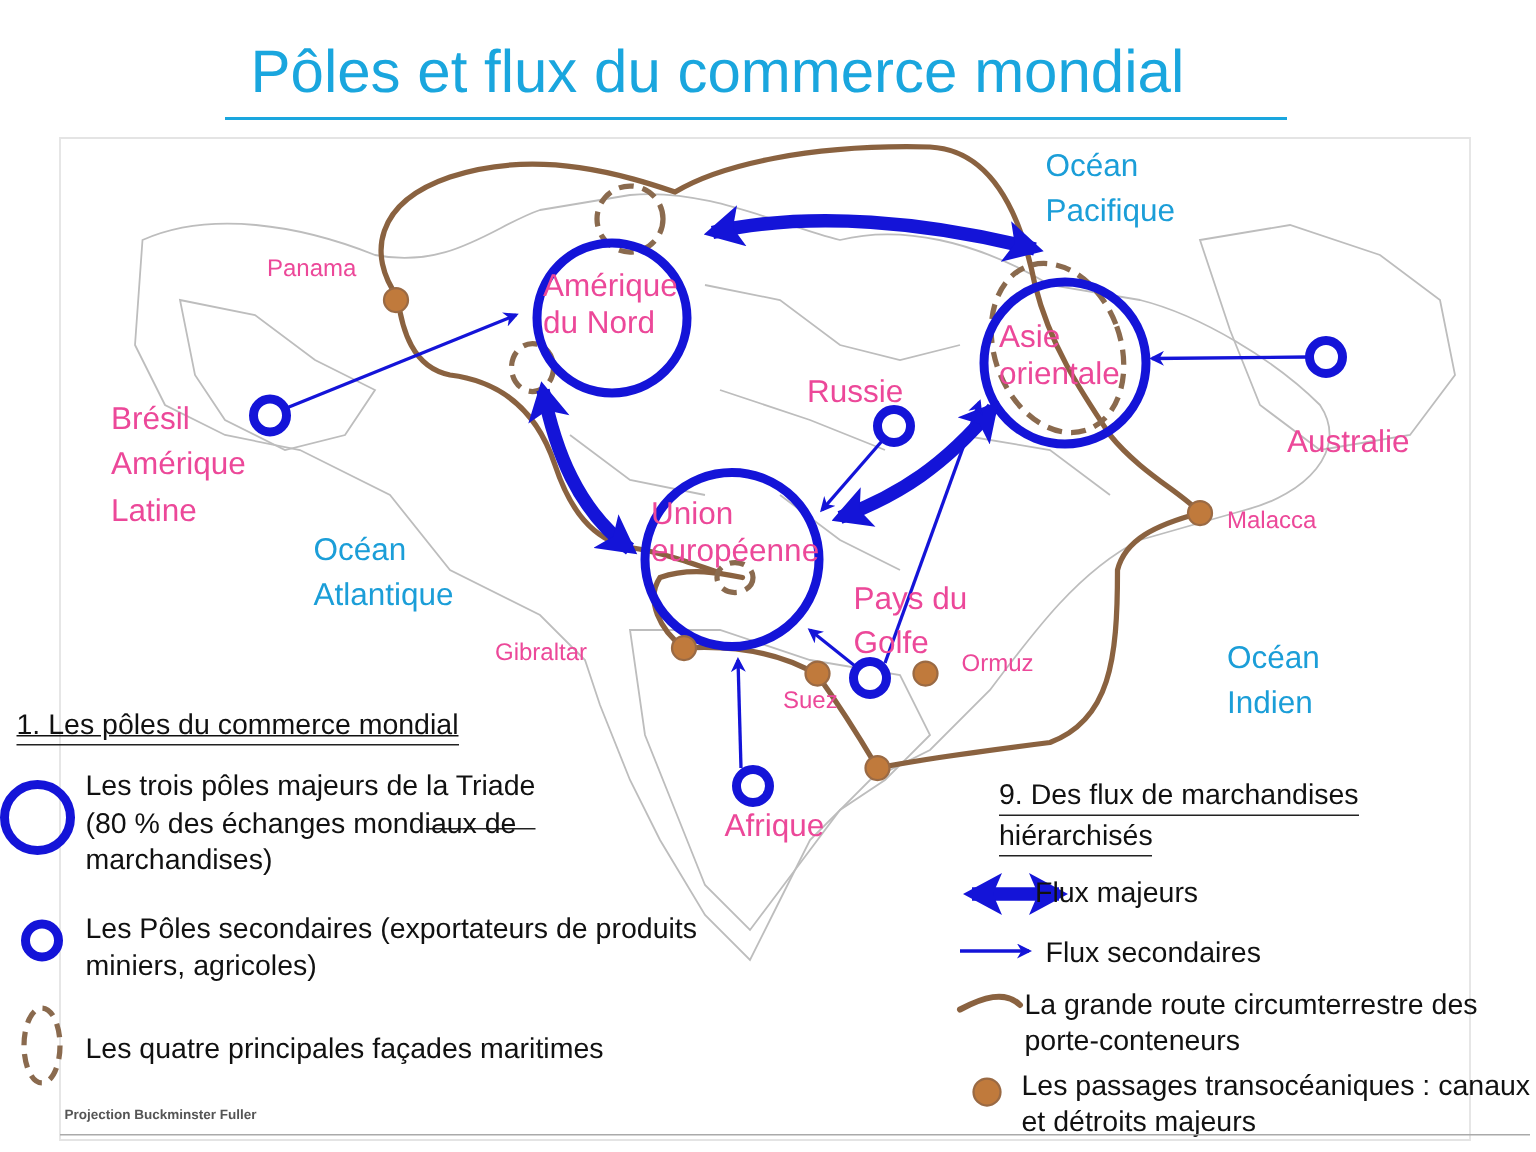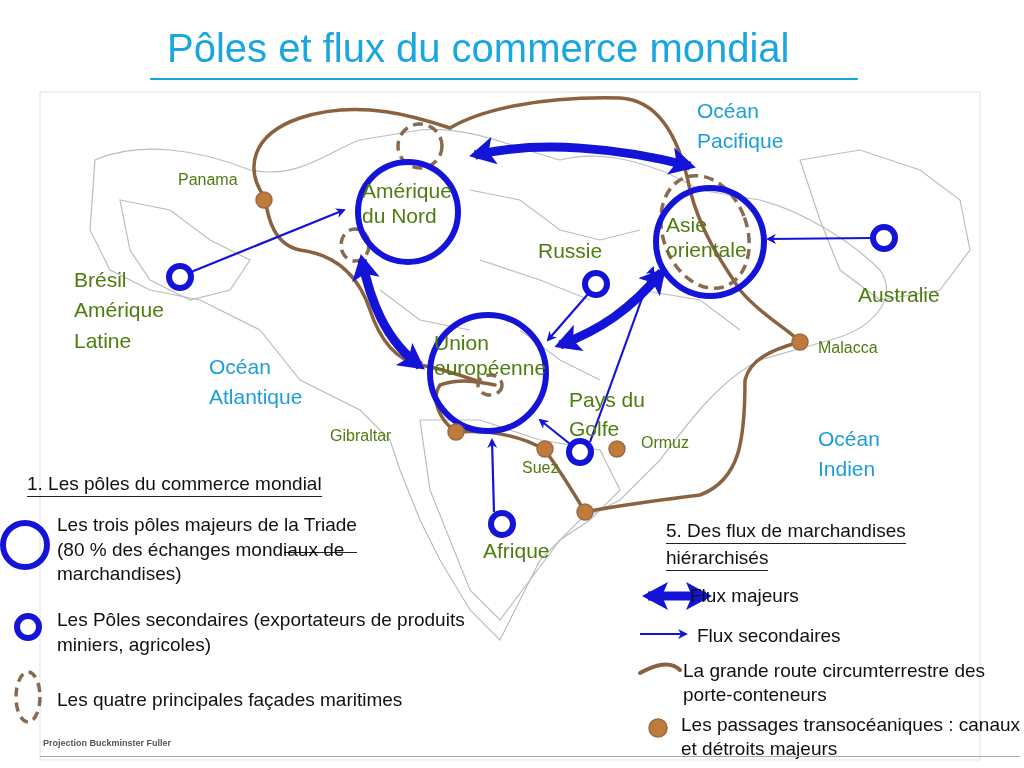--- a/index.html
+++ b/index.html
@@ -1,20 +1,20 @@
 <!DOCTYPE html>
 <html><head>
 <meta charset="utf-8">
 <style>
   html, body { margin:0; padding:0; background:#ffffff; }
   body { width:1024px; height:768px; position:relative; overflow:hidden; font-family:"Liberation Sans", sans-serif; }
   .title { position:absolute; left:167px; top:26px; font-size:40px; color:#1aa6de; letter-spacing:0px; white-space:nowrap; }
   .title-rule { position:absolute; left:150px; top:78px; width:708px; height:2px; background:#1aa6de; }
   svg.map { position:absolute; left:0; top:0; }
-  .lbl { position:absolute; color:#4d7c0f; white-space:nowrap; line-height:1.2; }
+  .lbl { position:absolute; color:#ec4899; white-space:nowrap; line-height:1.2; }
   .lbl.big { font-size:21px; }
   .lbl.small { font-size:16px; }
   .ocean { position:absolute; color:#1b9ed8; font-size:21px; line-height:1.45; white-space:nowrap; }
   .leg-title { position:absolute; font-size:19px; color:#111; white-space:nowrap; border-bottom:1.5px solid #222; padding-bottom:1px; }
   .leg-text { position:absolute; font-size:19px; color:#111; line-height:1.3; }
   .u { border-bottom:1.5px solid #222; padding-bottom:17px; }
   .proj { position:absolute; left:43px; top:738px; font-size:9px; color:#555; font-weight:bold; }
   .foot-rule { position:absolute; left:40px; top:756px; width:980px; height:1px; background:#aaa; }
 </style>
 </head>
@@ -118,21 +118,21 @@
 <div class="lbl big" style="left:434px;top:330px;">
   <div>Union</div>
   <div>européenne</div>
 </div>
 
 <div class="lbl big" style="left:74px;top:265px;line-height:1.45;">
   <div>Brésil</div>
   <div>Amérique</div>
   <div>Latine</div>
 </div>
-<div class="lbl big" style="left:538px;top:238px;text-align:center;">Russie</div>
+<div class="lbl big" style="left:538px;top:249px;text-align:center;">Russie</div>
 <div class="lbl big" style="left:858px;top:282px;">Australie</div>
 <div class="lbl big" style="left:569px;top:385px;line-height:1.4;">
   <div>Pays du</div>
   <div>Golfe</div>
 </div>
 <div class="lbl big" style="left:483px;top:538px;">Afrique</div>
 
 <div class="lbl small" style="left:178px;top:170px;">Panama</div>
 <div class="lbl small" style="left:330px;top:426px;">Gibraltar</div>
 <div class="lbl small" style="left:522px;top:458px;">Suez</div>
@@ -145,29 +145,29 @@
 </div>
 <div class="ocean" style="left:209px;top:352px;">
   <div>Océan</div>
   <div>Atlantique</div>
 </div>
 <div class="ocean" style="left:818px;top:424px;">
   <div>Océan</div>
   <div>Indien</div>
 </div>
 
-<div class="leg-title" style="left:27px;top:473px;">1. Les pôles du commerce mondial</div>
+<div class="leg-title" style="left:11px;top:473px;text-decoration:underline;">1. Les pôles du commerce mondial</div>
 <div class="leg-text" style="left:57px;top:513px;width:380px;">
   <span>Les trois pôles majeurs de </span><span class="u">la Triade</span><br>
   <span>(80 % des échanges mondiaux de marchandises)</span>
 </div>
 <div class="leg-text" style="left:57px;top:608px;width:420px;">Les Pôles secondaires (exportateurs de produits miniers, agricoles)</div>
 <div class="leg-text" style="left:57px;top:688px;width:430px;">Les quatre principales façades maritimes</div>
 
-<div class="leg-title" style="left:666px;top:520px;">5. Des flux de marchandises</div>
+<div class="leg-title" style="left:666px;top:520px;">9. Des flux de marchandises</div>
 <div class="leg-title" style="left:666px;top:547px;">hiérarchisés</div>
 <div class="leg-text" style="left:690px;top:584px;">Flux majeurs</div>
 <div class="leg-text" style="left:697px;top:624px;">Flux secondaires</div>
 <div class="leg-text" style="left:651px;top:659px;width:330px;line-height:1.28;margin-left:32px;">La grande route circumterrestre des porte-conteneurs</div>
 <div class="leg-text" style="left:681px;top:713px;width:340px;line-height:1.28;">Les passages transocéaniques : canaux et détroits majeurs</div>
 
 <div class="proj">Projection Buckminster Fuller</div>
 <div class="foot-rule"></div>
 
 </body></html>

